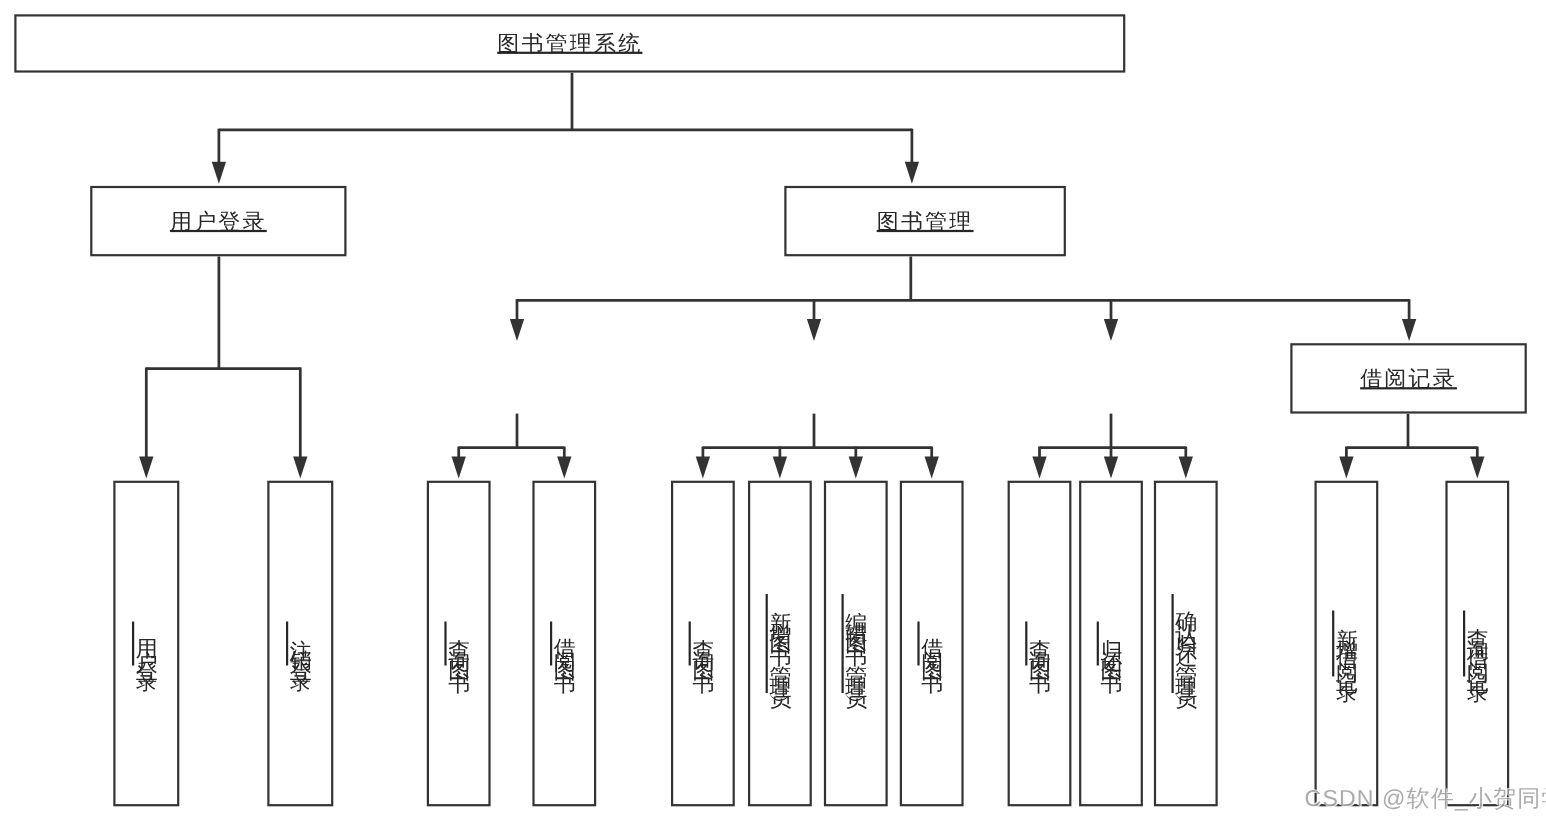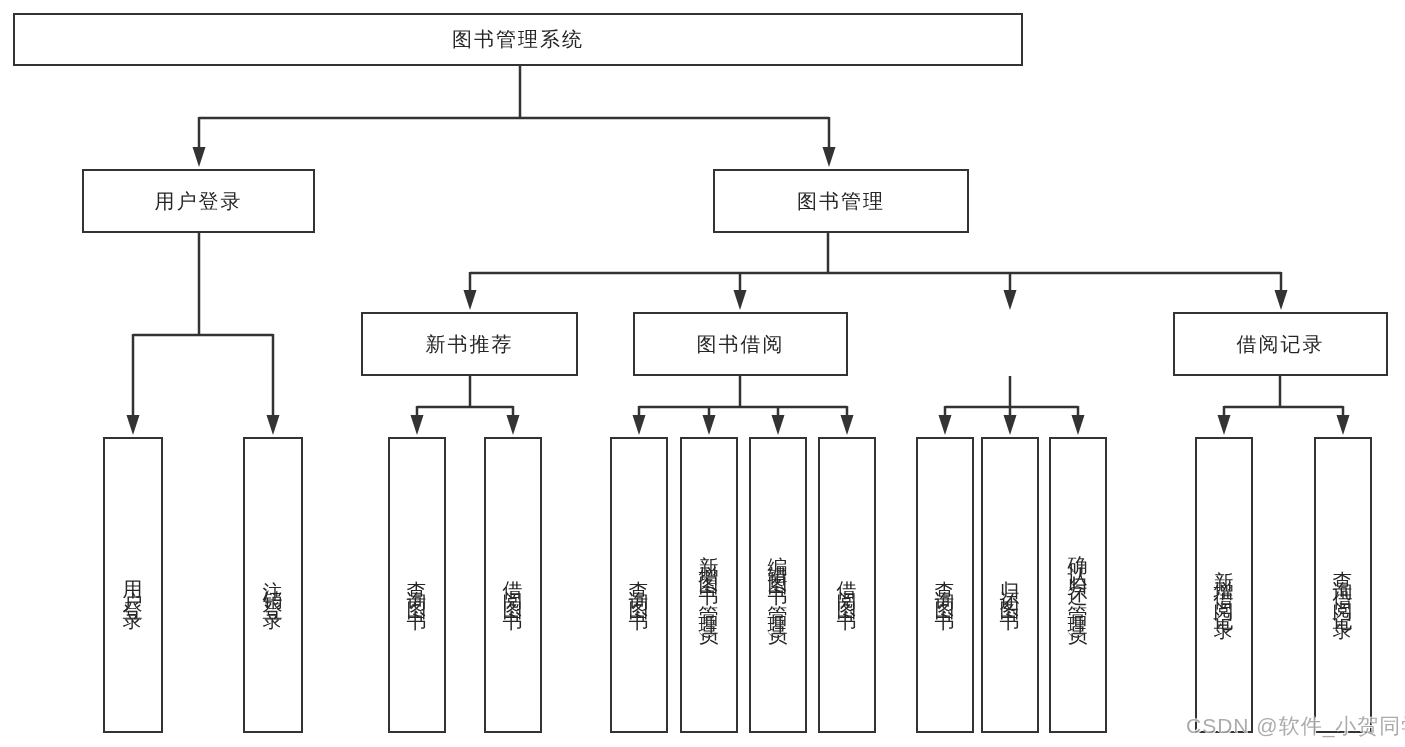--- a/index.html
+++ b/index.html
@@ -6,20 +6,21 @@
   body { font-family:"Liberation Sans", sans-serif; background:#ffffff; }
   .canvas {
     position:relative; width:1405px; height:747px; background:#ffffff;
     overflow:hidden;
   }
   .wires { position:absolute; left:0; top:0; width:1405px; height:747px; }
   .node {
     position:absolute; box-sizing:border-box; background:#ffffff;
     border:2.5px solid #333333; display:flex; align-items:center; justify-content:center;
     color:#262626;
+    text-decoration:underline;
   }
   .h-node { font-size:20px; letter-spacing:2px; white-space:nowrap; }
   .v-node span {
     writing-mode:vertical-rl; text-orientation:mixed;
     font-size:20px; letter-spacing:10px; line-height:1; display:block;
   }
   .watermark {
     position:absolute; left:1186px; top:712px; z-index:5;
     font-size:21px; color:rgba(150,150,150,0.8); letter-spacing:1px; white-space:nowrap;
     text-shadow:1px 1px 0 rgba(255,255,255,0.85), -1px -1px 0 rgba(255,255,255,0.85);
@@ -97,22 +98,20 @@
       <polygon points="1217.5,415 1230.5,415 1224,435"></polygon>
       <polygon points="1336.5,415 1349.5,415 1343,435"></polygon>
     </g>
   </svg>
 
   <div class="node h-node" style="left:13px; top:13px; width:1010px; height:53px;">图书管理系统</div>
 
   <div class="node h-node" style="left:82px; top:169px; width:233px; height:64px;">用户登录</div>
   <div class="node h-node" style="left:713px; top:169px; width:256px; height:64px;">图书管理</div>
 
-  <div class="node h-node" style="left:361px; top:312px; width:217px; height:64px;">新书推荐</div>
-  <div class="node h-node" style="left:633px; top:312px; width:215px; height:64px;">图书借阅</div>
   <div class="node h-node" style="left:1173px; top:312px; width:215px; height:64px;">借阅记录</div>
 
   <div class="node v-node" style="left:103px; top:437px; width:60px; height:296px;">
     <span>用户登录</span>
   </div>
   <div class="node v-node" style="left:243px; top:437px; width:60px; height:296px;">
     <span>注销登录</span>
   </div>
 
   <div class="node v-node" style="left:388px; top:437px; width:58px; height:296px;">

